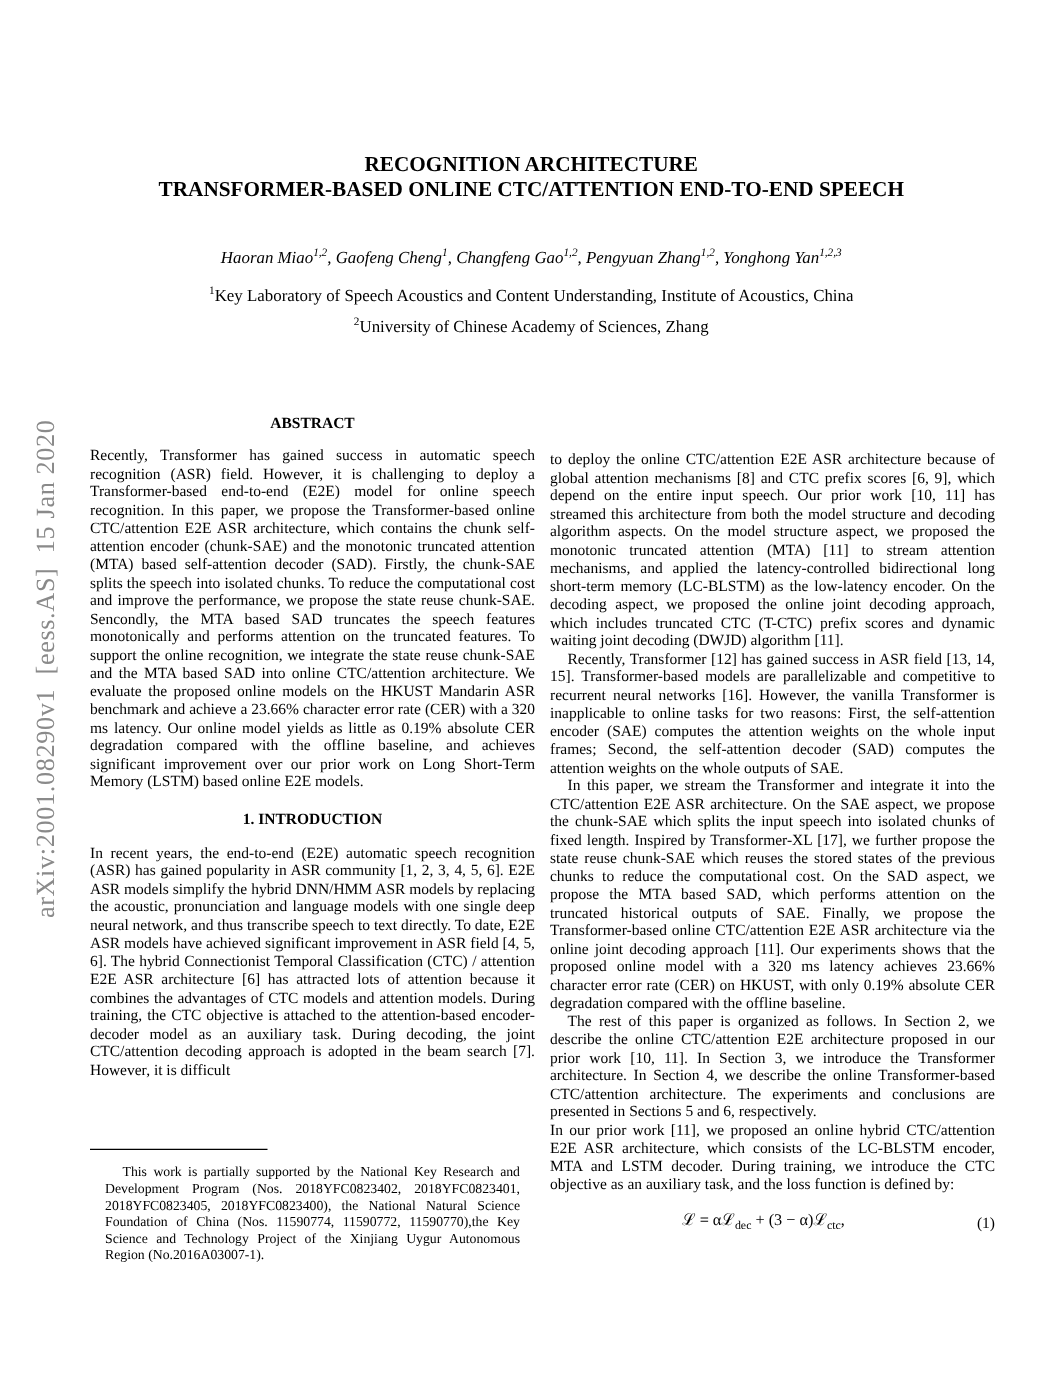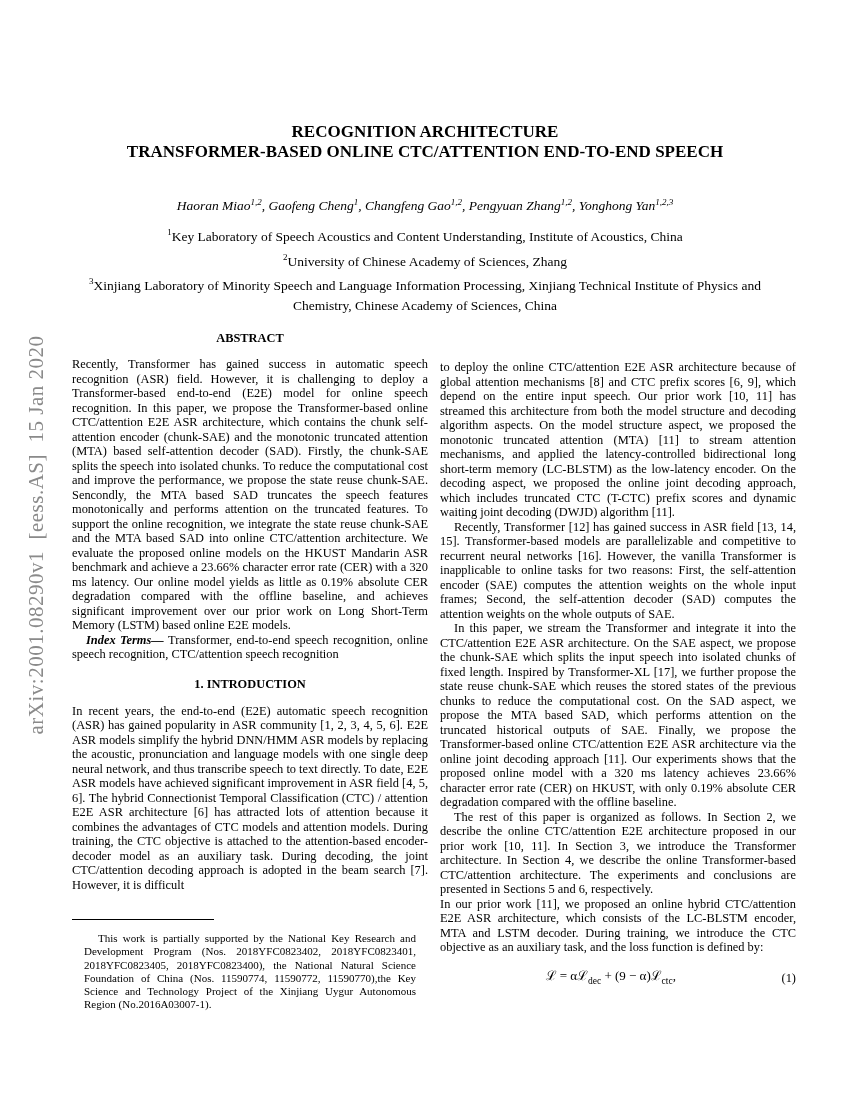--- a/index.html
+++ b/index.html
@@ -66,41 +66,39 @@
     <div>TRANSFORMER-BASED ONLINE CTC/ATTENTION END-TO-END SPEECH</div>
   </div>
 
   <div class="title-block authors-line">
     <span class="author"><span>Haoran Miao</span><sup>1,2</sup><span>, </span></span><span class="author"><span>Gaofeng Cheng</span><sup>1</sup><span>, </span></span><span class="author"><span>Changfeng Gao</span><sup>1,2</sup><span>, </span></span><span class="author"><span>Pengyuan Zhang</span><sup>1,2</sup><span>, </span></span><span class="author"><span>Yonghong Yan</span><sup>1,2,3</sup><span></span></span>
   </div>
 
   <div class="title-block affiliations">
     <span class="affil-line"><sup>1</sup><span class="affil-text">Key Laboratory of Speech Acoustics and Content Understanding, Institute of Acoustics, China</span></span>
     <span class="affil-line"><sup>2</sup><span class="affil-text">University of Chinese Academy of Sciences, Zhang</span></span>
-    <span class="affil-line"><sup>3</sup><span class="affil-text">Xinjiang Laboratory of Minority Speech and Language Information Processing, Xinjiang Technical Institute of Physics and Chemistry, Chinese Academy of Sciences, China</span></span>
   </div>
 
   <div class="col col-left">
     <div class="run-head">ABSTRACT</div>
     <p>Recently, Transformer has gained success in automatic speech recognition (ASR) field. However, it is challenging to deploy a Transformer-based end-to-end (E2E) model for online speech recognition. In this paper, we propose the Transformer-based online CTC/attention E2E ASR architecture, which contains the chunk self-attention encoder (chunk-SAE) and the monotonic truncated attention (MTA) based self-attention decoder (SAD). Firstly, the chunk-SAE splits the speech into isolated chunks. To reduce the computational cost and improve the performance, we propose the state reuse chunk-SAE. Sencondly, the MTA based SAD truncates the speech features monotonically and performs attention on the truncated features. To support the online recognition, we integrate the state reuse chunk-SAE and the MTA based SAD into online CTC/attention architecture. We evaluate the proposed online models on the HKUST Mandarin ASR benchmark and achieve a 23.66% character error rate (CER) with a 320 ms latency. Our online model yields as little as 0.19% absolute CER degradation compared with the offline baseline, and achieves significant improvement over our prior work on Long Short-Term Memory (LSTM) based online E2E models.</p>
-    <p class="index-terms"><span class="it-label">Index Terms—</span><span> Transformer, end-to-end speech recognition, online speech recognition, CTC/attention speech recognition</span></p>
     <div class="run-head head-intro">1. INTRODUCTION</div>
     <p>In recent years, the end-to-end (E2E) automatic speech recognition (ASR) has gained popularity in ASR community [1, 2, 3, 4, 5, 6]. E2E ASR models simplify the hybrid DNN/HMM ASR models by replacing the acoustic, pronunciation and language models with one single deep neural network, and thus transcribe speech to text directly. To date, E2E ASR models have achieved significant improvement in ASR field [4, 5, 6]. The hybrid Connectionist Temporal Classification (CTC) / attention E2E ASR architecture [6] has attracted lots of attention because it combines the advantages of CTC models and attention models. During training, the CTC objective is attached to the attention-based encoder-decoder model as an auxiliary task. During decoding, the joint CTC/attention decoding approach is adopted in the beam search [7]. However, it is difficult</p>
   </div>
 
   <div class="footnote">
     <div class="footnote-rule"></div>
     <p>This work is partially supported by the National Key Research and Development Program (Nos. 2018YFC0823402, 2018YFC0823401, 2018YFC0823405, 2018YFC0823400), the National Natural Science Foundation of China (Nos. 11590774, 11590772, 11590770),the Key Science and Technology Project of the Xinjiang Uygur Autonomous Region (No.2016A03007-1).</p>
   </div>
 
   <div class="col col-right">
     <p>to deploy the online CTC/attention E2E ASR architecture because of global attention mechanisms [8] and CTC prefix scores [6, 9], which depend on the entire input speech. Our prior work [10, 11] has streamed this architecture from both the model structure and decoding algorithm aspects. On the model structure aspect, we proposed the monotonic truncated attention (MTA) [11] to stream attention mechanisms, and applied the latency-controlled bidirectional long short-term memory (LC-BLSTM) as the low-latency encoder. On the decoding aspect, we proposed the online joint decoding approach, which includes truncated CTC (T-CTC) prefix scores and dynamic waiting joint decoding (DWJD) algorithm [11].</p>
     <p class="indent">Recently, Transformer [12] has gained success in ASR field [13, 14, 15]. Transformer-based models are parallelizable and competitive to recurrent neural networks [16]. However, the vanilla Transformer is inapplicable to online tasks for two reasons: First, the self-attention encoder (SAE) computes the attention weights on the whole input frames; Second, the self-attention decoder (SAD) computes the attention weights on the whole outputs of SAE.</p>
     <p class="indent">In this paper, we stream the Transformer and integrate it into the CTC/attention E2E ASR architecture. On the SAE aspect, we propose the chunk-SAE which splits the input speech into isolated chunks of fixed length. Inspired by Transformer-XL [17], we further propose the state reuse chunk-SAE which reuses the stored states of the previous chunks to reduce the computational cost. On the SAD aspect, we propose the MTA based SAD, which performs attention on the truncated historical outputs of SAE. Finally, we propose the Transformer-based online CTC/attention E2E ASR architecture via the online joint decoding approach [11]. Our experiments shows that the proposed online model with a 320 ms latency achieves 23.66% character error rate (CER) on HKUST, with only 0.19% absolute CER degradation compared with the offline baseline.</p>
     <p class="indent">The rest of this paper is organized as follows. In Section 2, we describe the online CTC/attention E2E architecture proposed in our prior work [10, 11]. In Section 3, we introduce the Transformer architecture. In Section 4, we describe the online Transformer-based CTC/attention architecture. The experiments and conclusions are presented in Sections 5 and 6, respectively.</p>
     <p>In our prior work [11], we proposed an online hybrid CTC/attention E2E ASR architecture, which consists of the LC-BLSTM encoder, MTA and LSTM decoder. During training, we introduce the CTC objective as an auxiliary task, and the loss function is defined by:</p>
     <div class="equation-row">
-      <span class="eq-body"><span>ℒ = αℒ</span><sub>dec</sub><span> + (9 − α)ℒ</span><sub>ctc</sub><span>,</span></span>
+      <span class="eq-body"><span>ℒ = αℒ</span><sub>dec</sub><span> + (3 − α)ℒ</span><sub>ctc</sub><span>,</span></span>
       <span class="eq-num">(1)</span>
     </div>
   </div>
 
 </div>
 
 </body></html>

